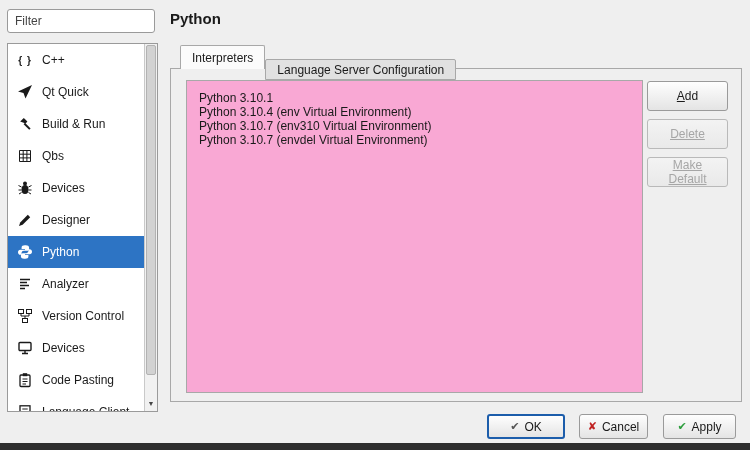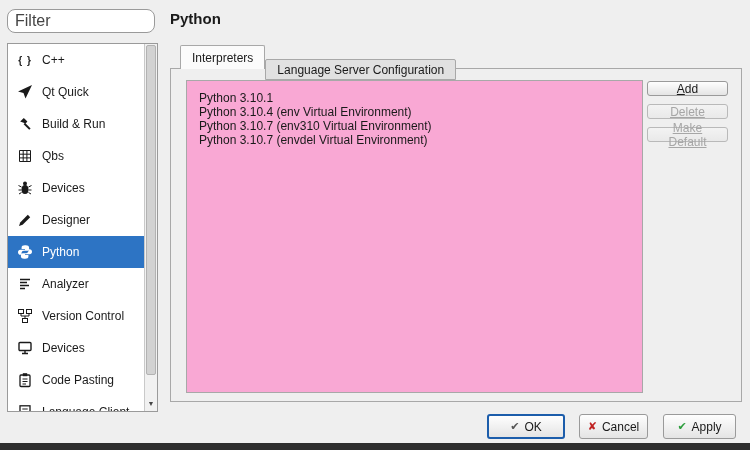--- a/index.html
+++ b/index.html
@@ -4,22 +4,22 @@
 <style>
   html,body { margin:0; padding:0; }
   body {
     width:750px; height:450px; position:relative; overflow:hidden;
     background:#efefef; color:#1a1a1a;
     font-family:"Liberation Sans", sans-serif; font-size:12px;
   }
   
   .filter-input {
     position:absolute; left:7px; top:9px; width:148px; height:24px;
-    border:1px solid #9a9a9a; border-radius:8px; background:#fff;
-    padding:0 7px; box-sizing:border-box; font-family:inherit; font-size:16px; color:#333;
+    border:1px solid #9a9a9a; border-radius:3px; background:#fff;
+    padding:0 7px; box-sizing:border-box; font-family:inherit; font-size:12px; color:#333;
   }
   .filter-input::placeholder { color:#444; opacity:1; }
   
   .sidebar {
     position:absolute; left:7px; top:43px; width:151px; height:369px;
     background:#fff; border:1px solid #9a9a9a; box-sizing:border-box; overflow:hidden;
   }
   .sidebar-items { position:absolute; left:0; top:0; width:136px; }
   .sidebar-item { height:32px; display:flex; align-items:center; padding-left:8px; cursor:default; }
   .sidebar-item.selected { background:#2d74c4; color:#fff; }
@@ -60,21 +60,21 @@
   .interp-list {
     position:absolute; left:186px; top:80px; width:457px; height:313px;
     background:#f9a8d4; border:1px solid #a8a8a8; box-sizing:border-box;
     padding:10px 0; overflow:hidden; z-index:2;
   }
   .interp-item { height:14px; line-height:14px; padding-left:12px; white-space:nowrap; overflow:hidden; }
   
   .side-btns { position:absolute; left:647px; top:81px; width:81px; z-index:2; }
   .btn {
     display:flex; align-items:center; justify-content:center;
-    height:15px; width:100%; box-sizing:border-box; margin-bottom:8px;
+    height:30px; width:100%; box-sizing:border-box; margin-bottom:8px;
     border:1px solid #9a9a9a; border-radius:3px;
     background:linear-gradient(#fefefe,#e4e4e4);
     font-family:inherit; font-size:12px; color:#1a1a1a; cursor:default;
   }
   .btn.disabled {
     color:#a6a6a6; border-color:#b9b9b9;
     background:linear-gradient(#f3f3f3,#e9e9e9);
     text-decoration:underline;
   }
   .btn-label { display:block; }

